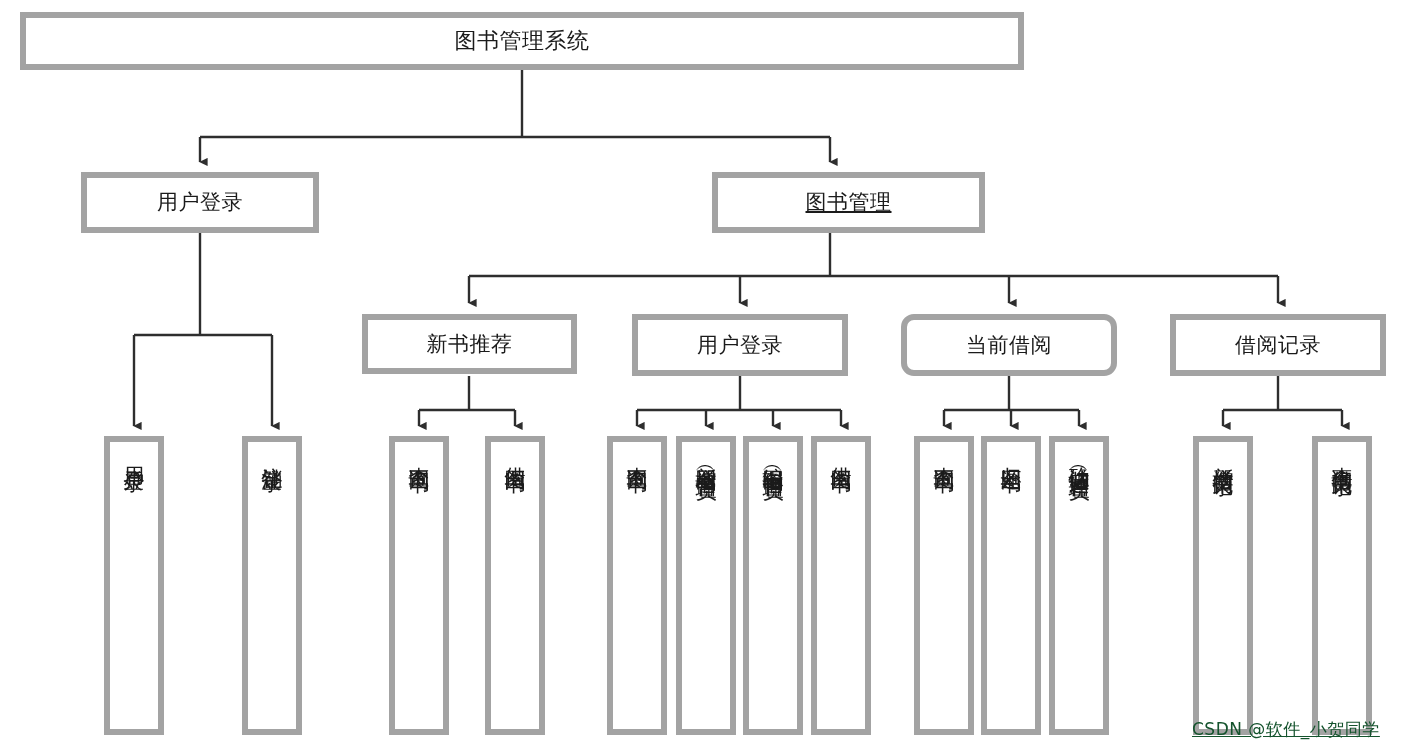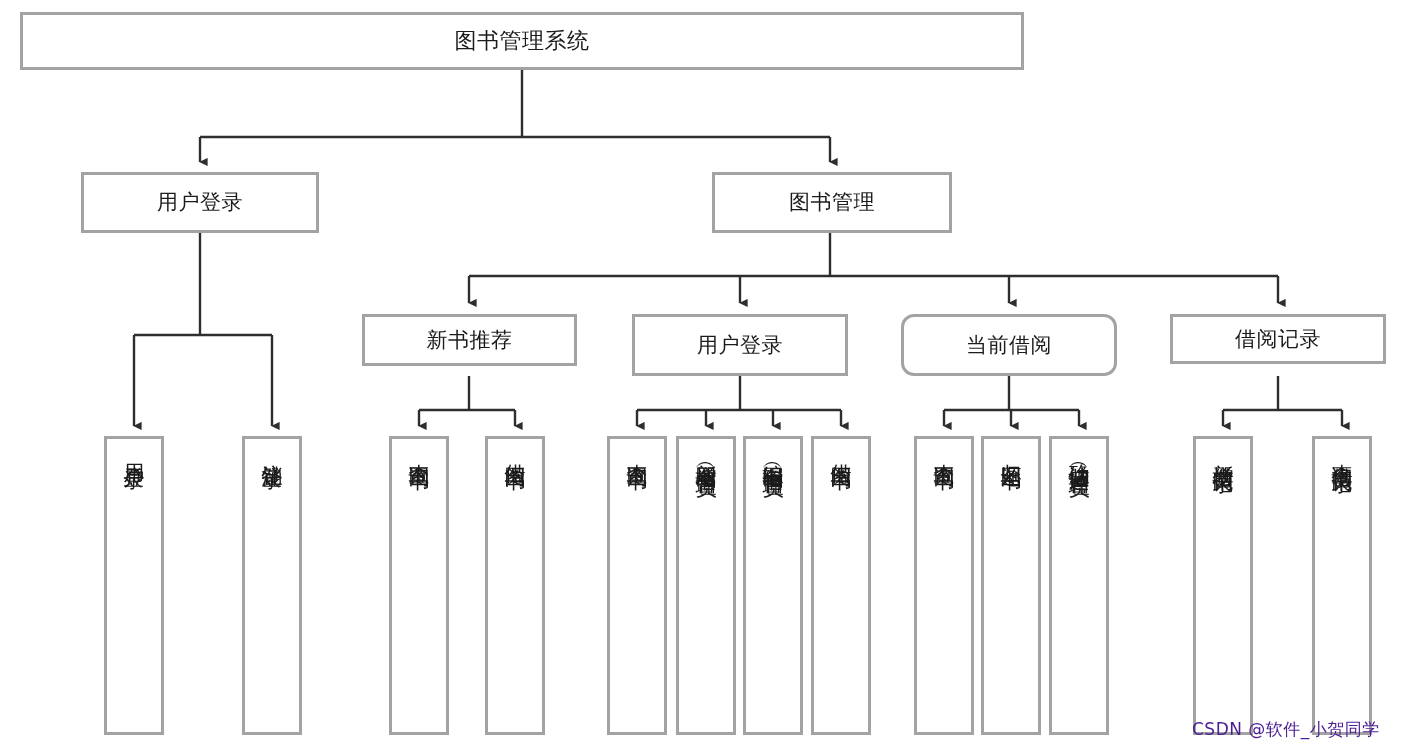--- a/index.html
+++ b/index.html
@@ -22,21 +22,21 @@
     left: 0;
     top: 0;
     width: 1405px;
     height: 747px;
     pointer-events: none;
   }
   .node {
     position: absolute;
     box-sizing: border-box;
     background: #ffffff;
-    border: 3px solid #a3a3a3;
+    border: 6px solid #a3a3a3;
     display: flex;
     align-items: center;
     justify-content: center;
     color: #1b1b1b;
   }
   .node .label {
     display: block;
     text-align: center;
     line-height: 1.18;
     letter-spacing: 0.5px;
@@ -54,23 +54,24 @@
     writing-mode: vertical-rl;
     text-orientation: upright;
     font-size: 21px;
     letter-spacing: 2px;
     line-height: 1.05;
   }
   #root-node .label { font-size: 22px; }
   .watermark {
     position: absolute;
     font-size: 17px;
-    color: #4c1d95;
+    color: #14532d;
     white-space: nowrap;
     letter-spacing: 0.5px;
+    text-decoration: underline;
   }
 </style>
 </head>
 <body>
 
 <div id="canvas">
 
   <svg class="connectors" viewBox="0 0 1405 747">
     <defs>
       <marker id="arrow" markerWidth="9" markerHeight="9" refX="4.5" refY="7.6" orient="auto" markerUnits="userSpaceOnUse">
@@ -122,34 +123,34 @@
     </g>
   </svg>
 
   <div class="node horizontal" id="root-node" style="left:20px; top:12px; width:1004px; height:58px;">
     <span class="label">图书管理系统</span>
   </div>
 
   <div class="node horizontal" style="left:81px; top:172px; width:238px; height:61px;">
     <span class="label">用户登录</span>
   </div>
-  <div class="node horizontal" style="left:712px; top:172px; width:240px; height:61px;">
+  <div class="node horizontal" style="left:712px; top:172px; width:273px; height:61px;text-decoration:underline;">
     <span class="label">图书管理</span>
   </div>
 
-  <div class="node horizontal" style="left:362px; top:314px; width:215px; height:52px;">
+  <div class="node horizontal" style="left:362px; top:314px; width:215px; height:60px;">
     <span class="label">新书推荐</span>
   </div>
   <div class="node horizontal" style="left:632px; top:314px; width:216px; height:62px;">
     <span class="label">用户登录</span>
   </div>
   <div class="node horizontal" style="left:901px; top:314px; width:216px; height:62px;border-radius:13px;">
     <span class="label">当前借阅</span>
   </div>
-  <div class="node horizontal" style="left:1170px; top:314px; width:216px; height:50px;">
+  <div class="node horizontal" style="left:1170px; top:314px; width:216px; height:62px;">
     <span class="label">借阅记录</span>
   </div>
 
   <div class="node vertical" style="left:104px; top:436px; width:60px; height:299px;">
     <span class="label">用户登录</span>
   </div>
   <div class="node vertical" style="left:242px; top:436px; width:60px; height:299px;">
     <span class="label">注销登录</span>
   </div>
 

